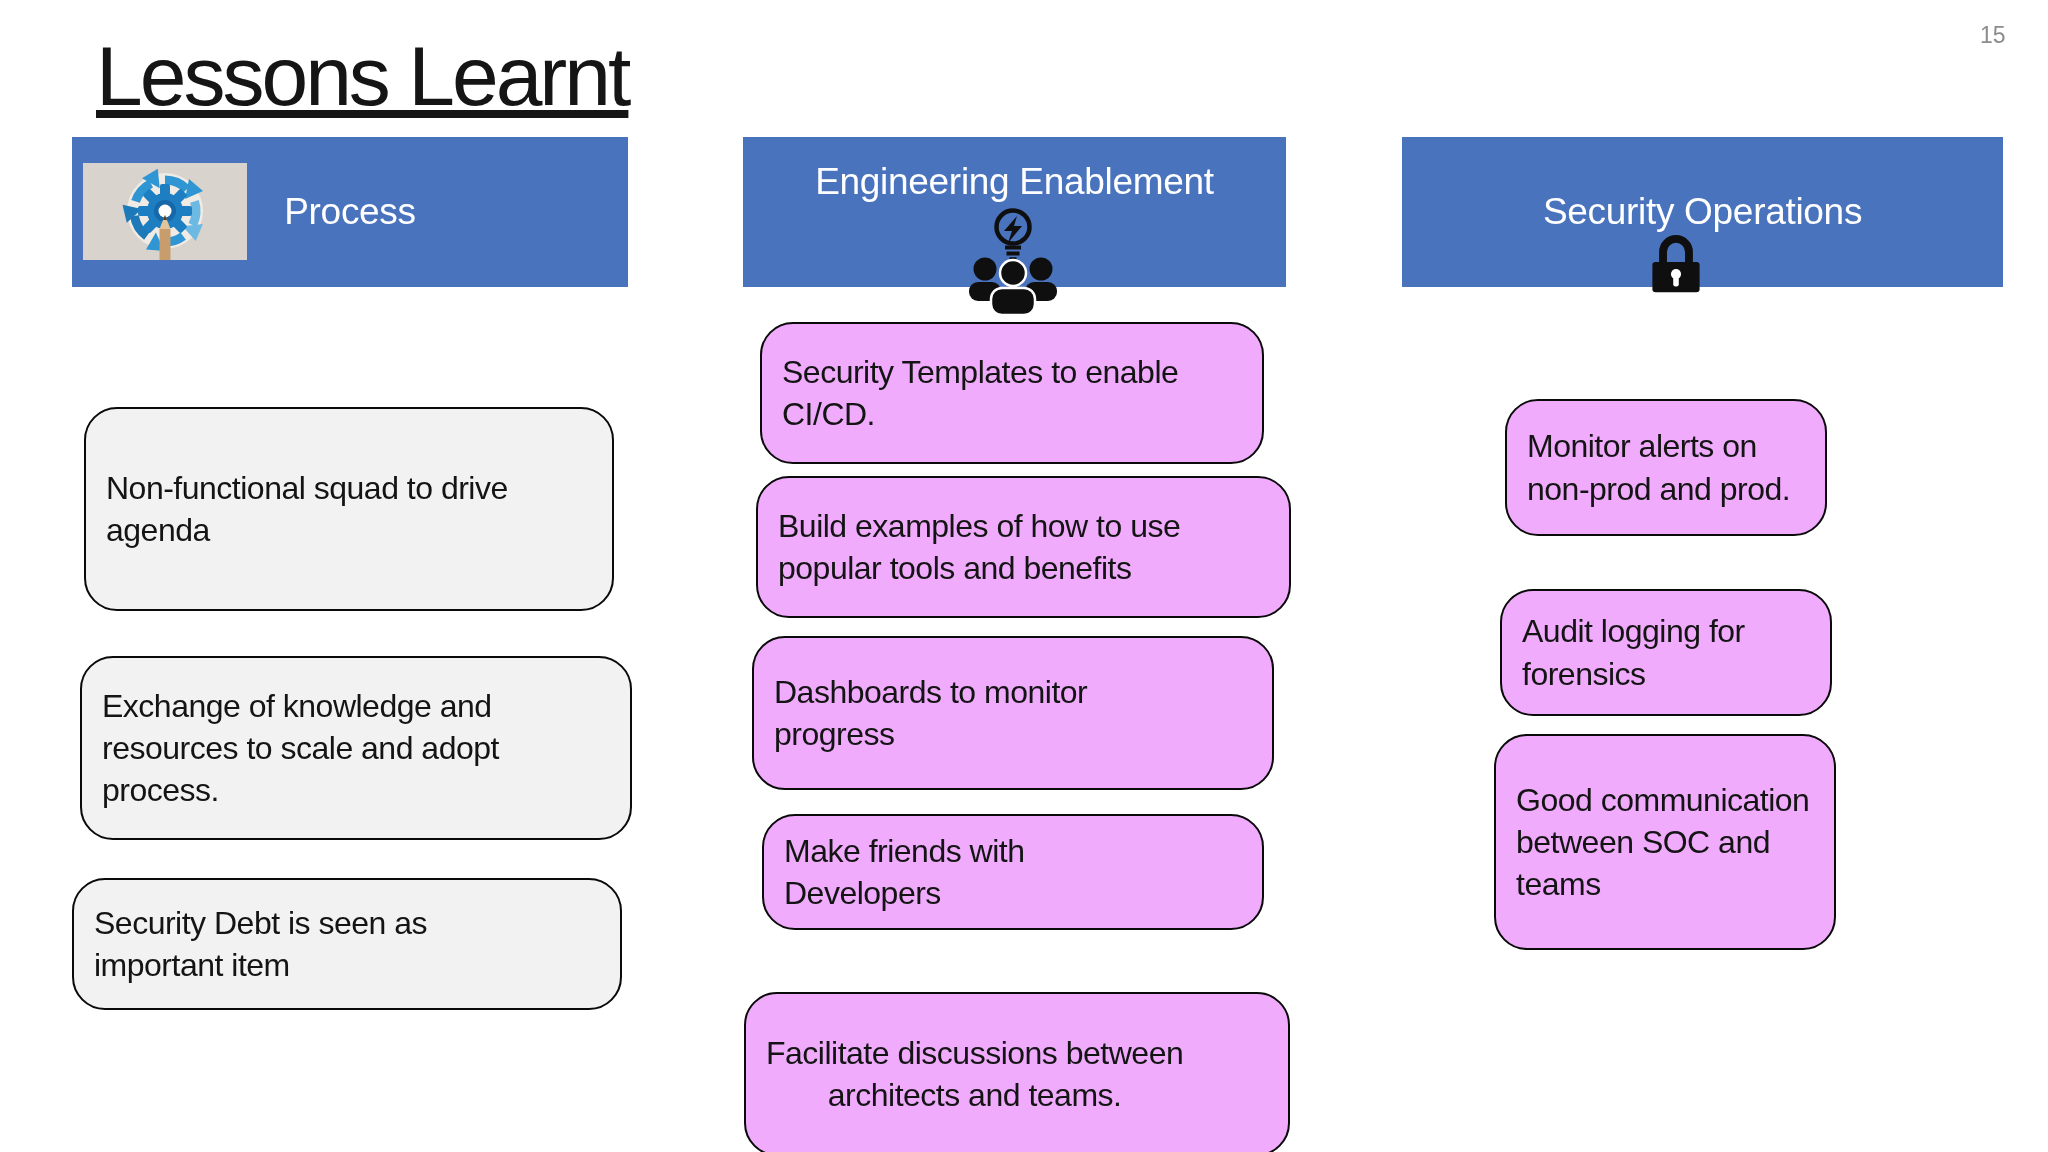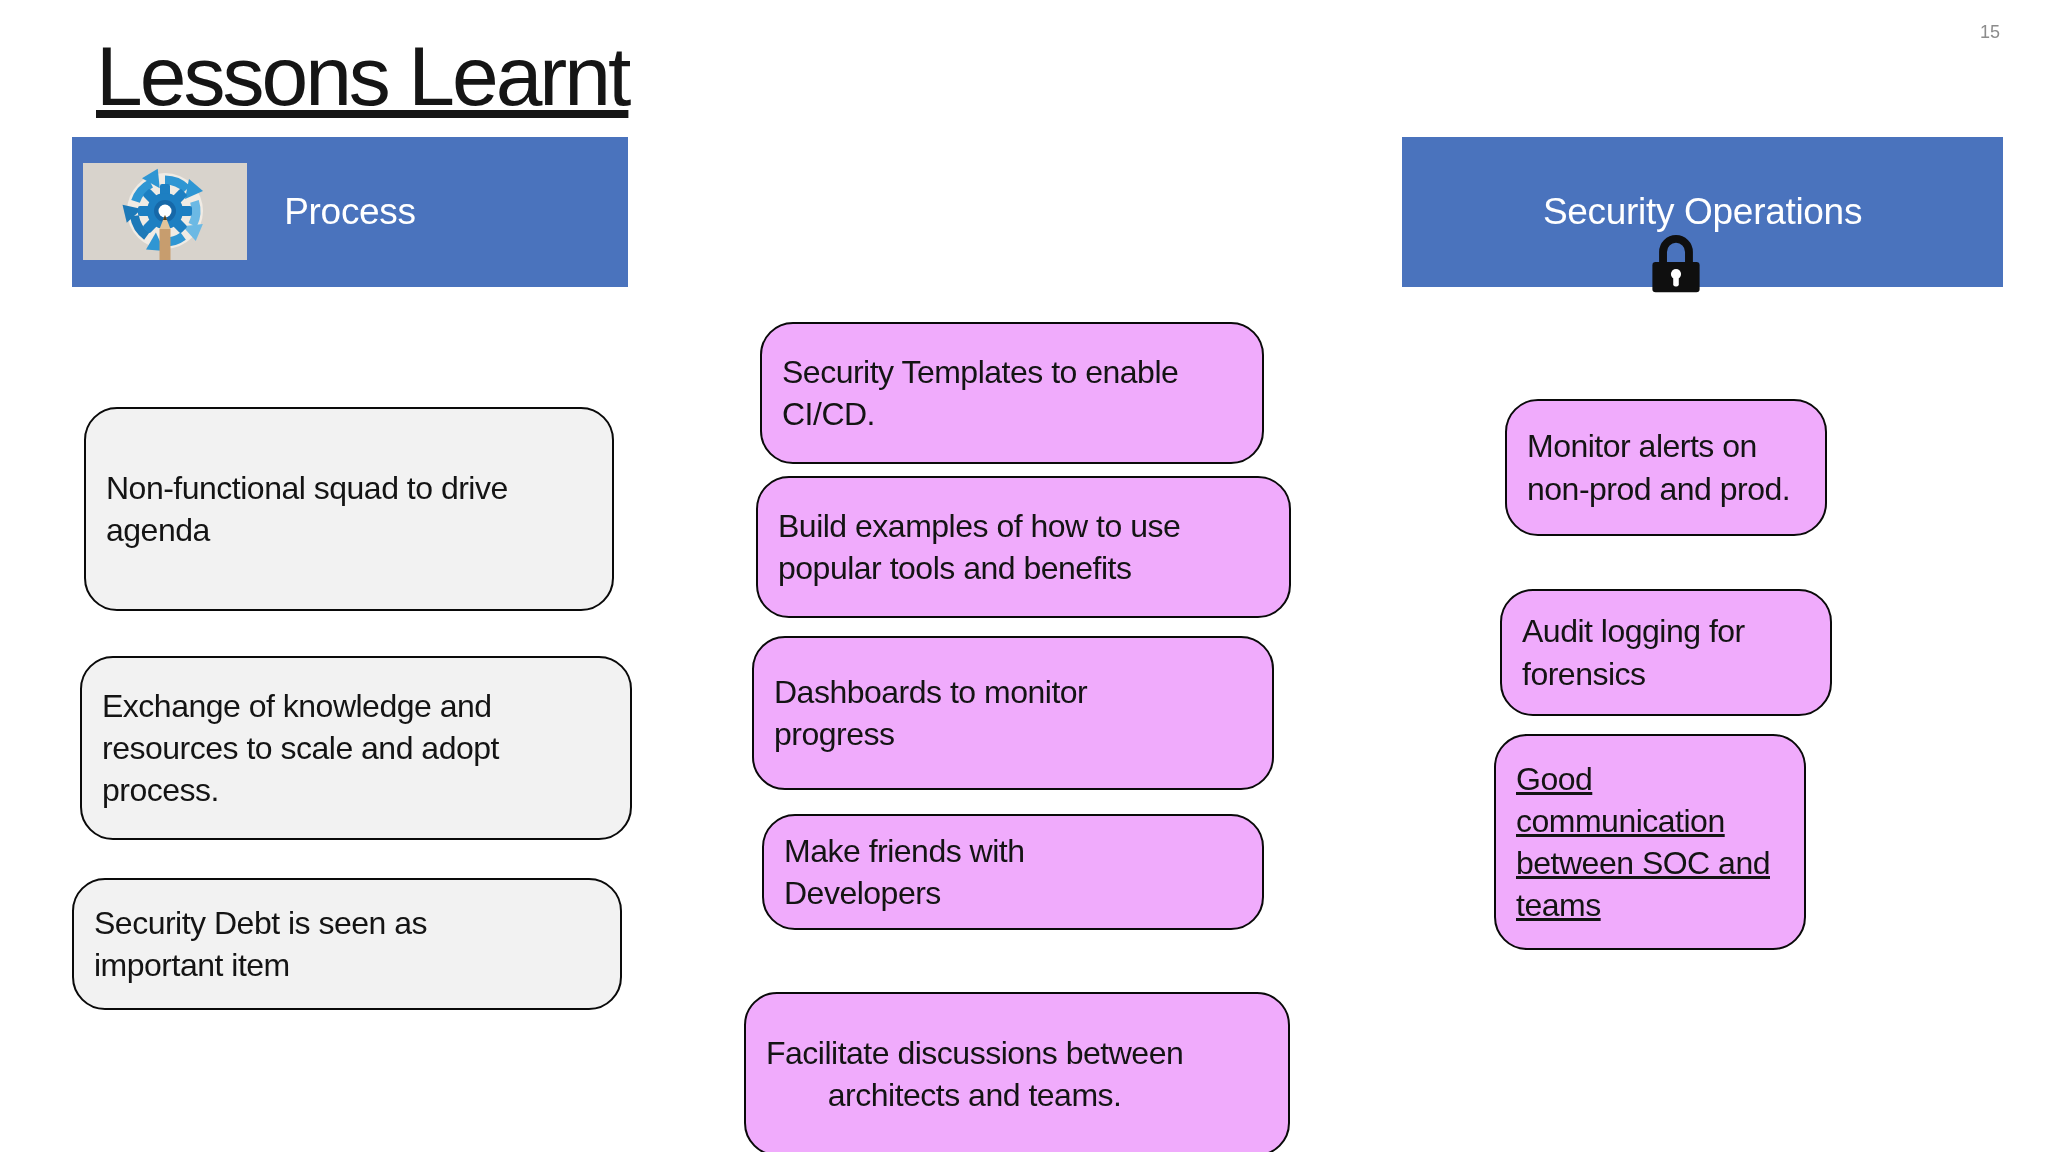--- a/index.html
+++ b/index.html
@@ -1,20 +1,20 @@
 <!DOCTYPE html>
 <html><head>
 <meta charset="utf-8">
 <style>
   html,body{margin:0;padding:0;background:#ffffff;}
   .stage{
     position:relative;width:2048px;height:1152px;background:#ffffff;overflow:hidden;
     font-family:"Liberation Sans", sans-serif;color:#141414;
   }
-  .page-num{position:absolute;left:1980px;top:22px;font-size:18px;color:#8c8c8c;}
+  .page-num{position:absolute;left:1980px;top:22px;font-size:23px;color:#8c8c8c;}
   .title{
     position:absolute;left:96px;top:28px;margin:0;font-size:84px;font-weight:400;
     letter-spacing:-3px;color:#151515;white-space:nowrap;text-decoration:underline;
   }
   .hdr{position:absolute;top:137px;height:150px;background:#4a73bd;}
   .hdr-label{color:#ffffff;font-size:37px;letter-spacing:-0.3px;}
   .hdr-process{left:72px;width:556px;display:flex;align-items:center;justify-content:center;}
   .hdr-eng{left:743px;width:543px;}
   .hdr-sec{left:1402px;width:601px;display:flex;align-items:center;justify-content:center;}
   .hdr-eng .hdr-label{position:absolute;left:0;right:0;top:24px;text-align:center;}
@@ -33,21 +33,21 @@
   .p3{left:72px;top:878px;width:550px;height:132px;}
   
   .e1{left:760px;top:322px;width:504px;height:142px;}
   .e2{left:756px;top:476px;width:535px;height:142px;}
   .e3{left:752px;top:636px;width:522px;height:154px;}
   .e4{left:762px;top:814px;width:502px;height:116px;}
   .e5{left:744px;top:992px;width:546px;height:164px;text-align:center;}
   
   .s1{left:1505px;top:399px;width:322px;height:137px;}
   .s2{left:1500px;top:589px;width:332px;height:127px;}
-  .s3{left:1494px;top:734px;width:312px;height:216px;text-decoration:underline;}
+  .s3{left:1494px;top:734px;width:342px;height:216px;}
 </style>
 </head>
 <body>
 
 <div class="stage">
 
   <div class="page-num">15</div>
   <h1 class="title">Lessons Learnt</h1>
 
   <div class="hdr hdr-process">
@@ -93,20 +93,36 @@
         <g>
           <rect x="-5.5" y="18" width="11" height="31" fill="#c79d6e"></rect>
           <polygon points="-5.5,18 0,4 5.5,18" fill="#e2c49a"></polygon>
           <polygon points="-2,9 0,4 2,9" fill="#55411f"></polygon>
         </g>
       </g>
     </svg>
     <span class="hdr-label">Process</span>
   </div>
 
+  <div class="hdr hdr-eng">
+    <span class="hdr-label">Engineering Enablement</span>
+    <svg class="eng-icon" viewBox="0 0 110 112" aria-hidden="true">
+      <circle cx="55" cy="24" r="16.5" fill="none" stroke="#0f0f0f" stroke-width="4.5"></circle>
+      <polygon points="59,13 46,28 54,28 50,40 64,23 56,23" fill="#0f0f0f"></polygon>
+      <line x1="47" y1="44.5" x2="63" y2="44.5" stroke="#0f0f0f" stroke-width="4"></line>
+      <line x1="48.5" y1="50.5" x2="61.5" y2="50.5" stroke="#0f0f0f" stroke-width="4"></line>
+      <line x1="51.5" y1="56" x2="58.5" y2="56" stroke="#0f0f0f" stroke-width="3.5"></line>
+      <circle cx="27" cy="66" r="11.5" fill="#0f0f0f"></circle>
+      <circle cx="83" cy="66" r="11.5" fill="#0f0f0f"></circle>
+      <rect x="11" y="79" width="32" height="19" rx="9" fill="#0f0f0f"></rect>
+      <rect x="67" y="79" width="32" height="19" rx="9" fill="#0f0f0f"></rect>
+      <circle cx="55" cy="70" r="13" fill="#0f0f0f" stroke="#ffffff" stroke-width="2.5"></circle>
+      <rect x="33" y="85" width="44" height="27" rx="11" fill="#0f0f0f" stroke="#ffffff" stroke-width="2.5"></rect>
+    </svg>
+  </div>
 
   <div class="hdr hdr-sec">
     <span class="hdr-label">Security Operations</span>
     <svg class="lock-icon" viewBox="0 0 54 66" aria-hidden="true">
       <path d="M13,34 V21 a14,14 0 0 1 28,0 V34" fill="none" stroke="#0f0f0f" stroke-width="8.5"></path>
       <rect x="1.5" y="32" width="51" height="32.5" rx="3.5" fill="#0f0f0f"></rect>
       <circle cx="27" cy="45" r="5.5" fill="#ffffff"></circle>
       <rect x="24" y="47.5" width="6" height="11" rx="2.5" fill="#ffffff"></rect>
     </svg>
   </div>

